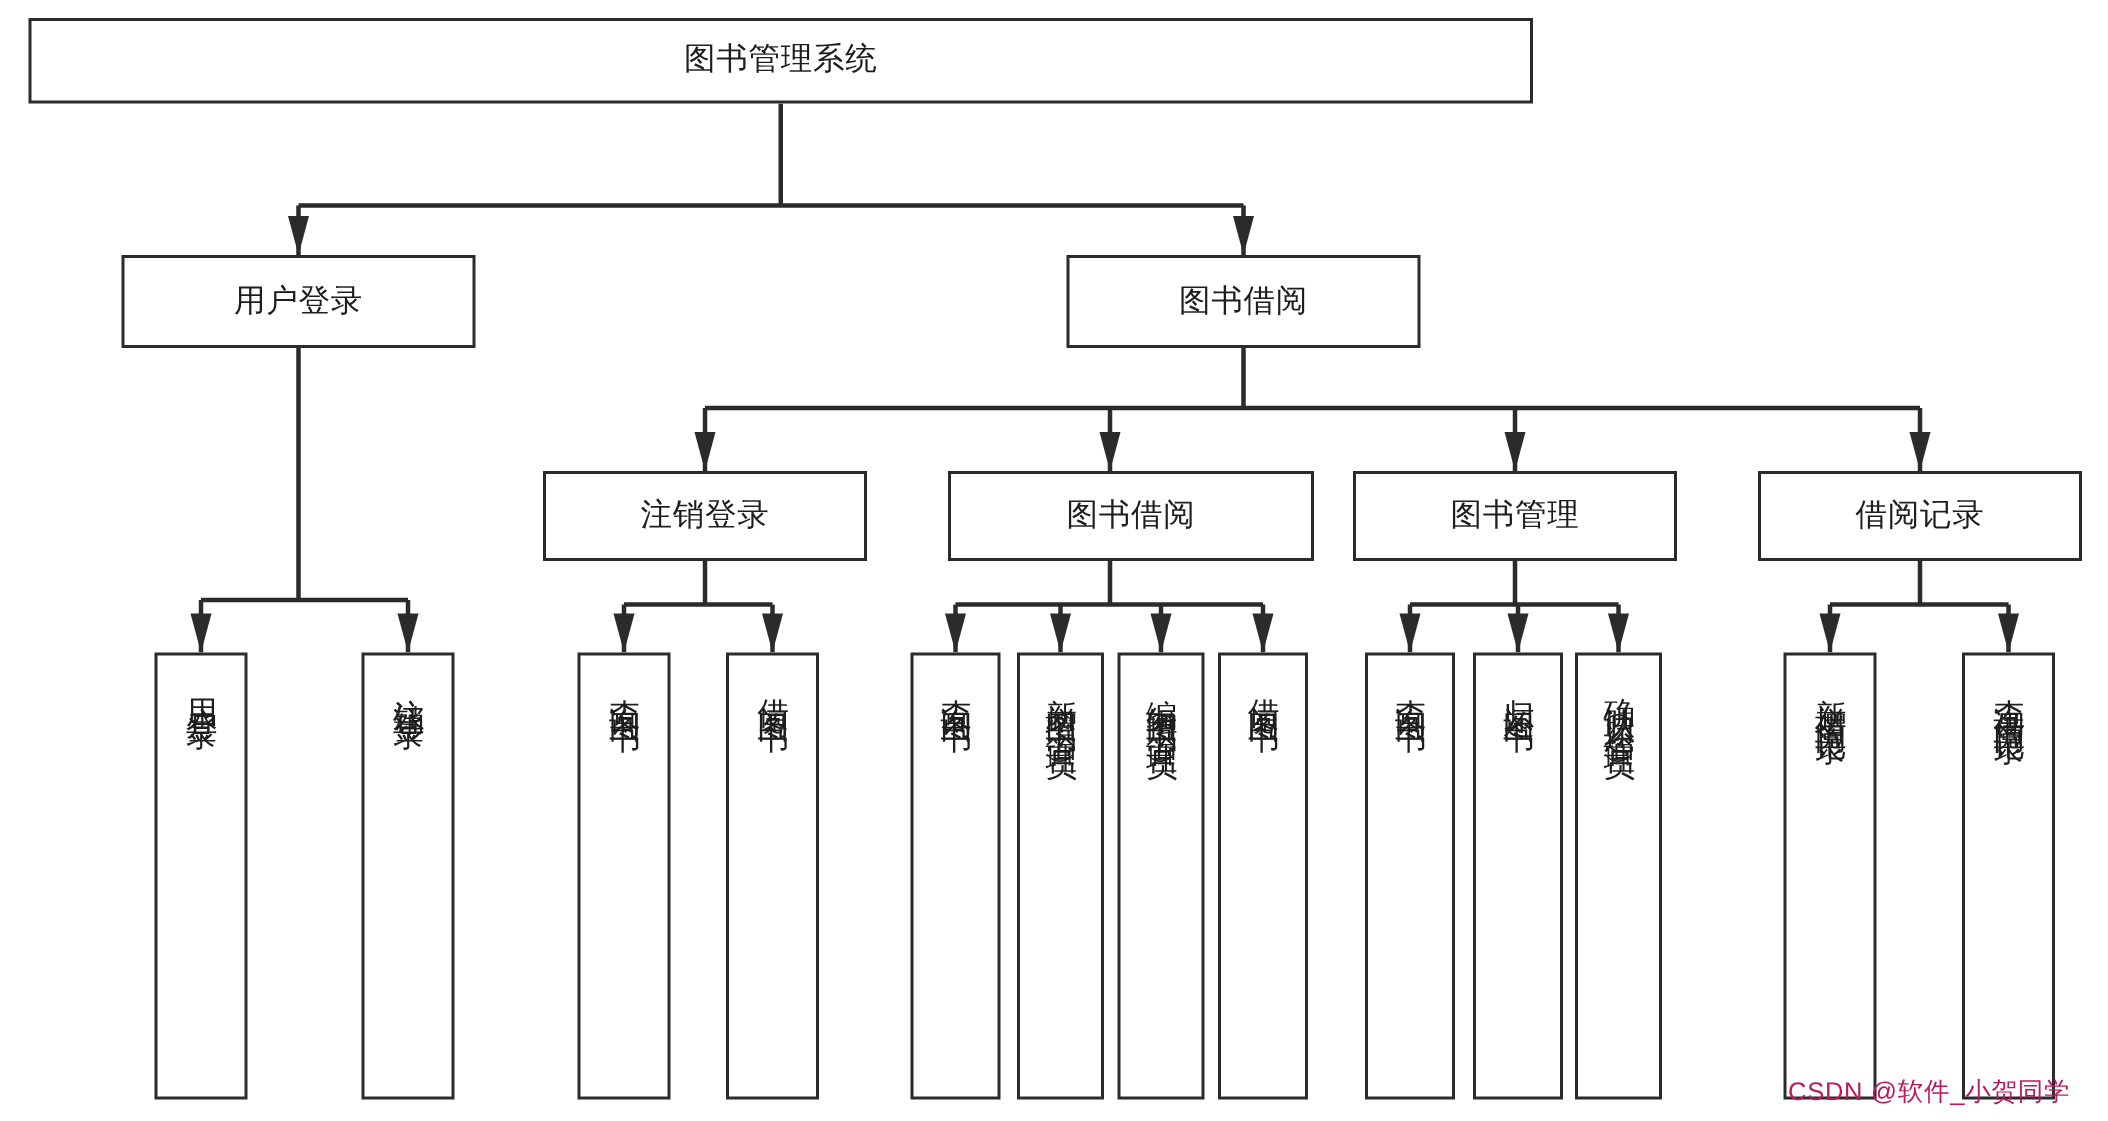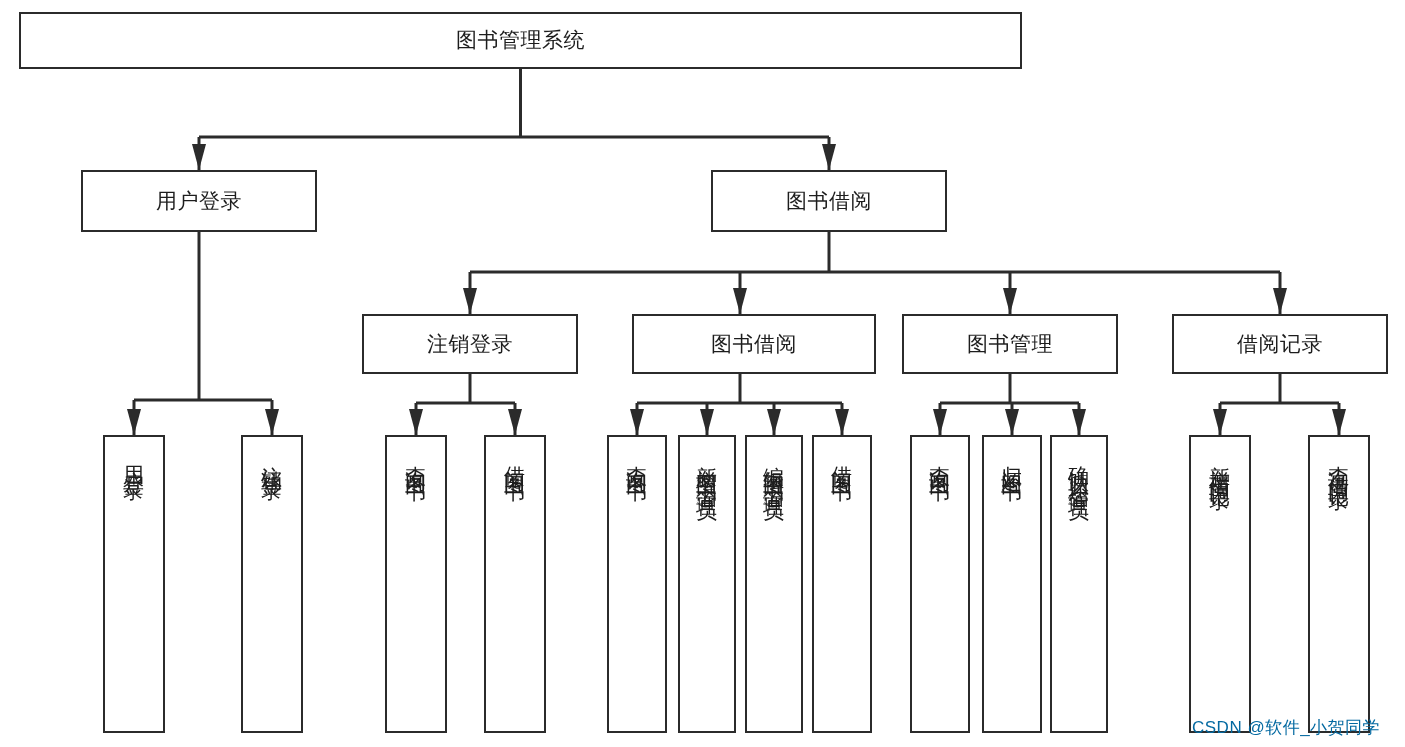--- a/index.html
+++ b/index.html
@@ -180,14 +180,14 @@
       <div class="node-box leaf-box" style="left: 1050px; top: 435px; width: 58px; height: 298px;">
         <span class="node-label-v">确认归还（管理员）</span>
       </div>
       <div class="node-box leaf-box" style="left: 1189px; top: 435px; width: 62px; height: 298px;">
         <span class="node-label-v">新增借阅记录</span>
       </div>
       <div class="node-box leaf-box" style="left: 1308px; top: 435px; width: 62px; height: 298px;">
         <span class="node-label-v">查询借阅记录</span>
       </div>
     </div>
-  <div class="watermark" style="left: 1192px; top: 716px; color: #0369a1;">CSDN @软件_小贺同学</div>
+  <div class="watermark" style="left: 1192px; top: 716px; color: #be185d;">CSDN @软件_小贺同学</div>
 </div>
 
 </body></html>

